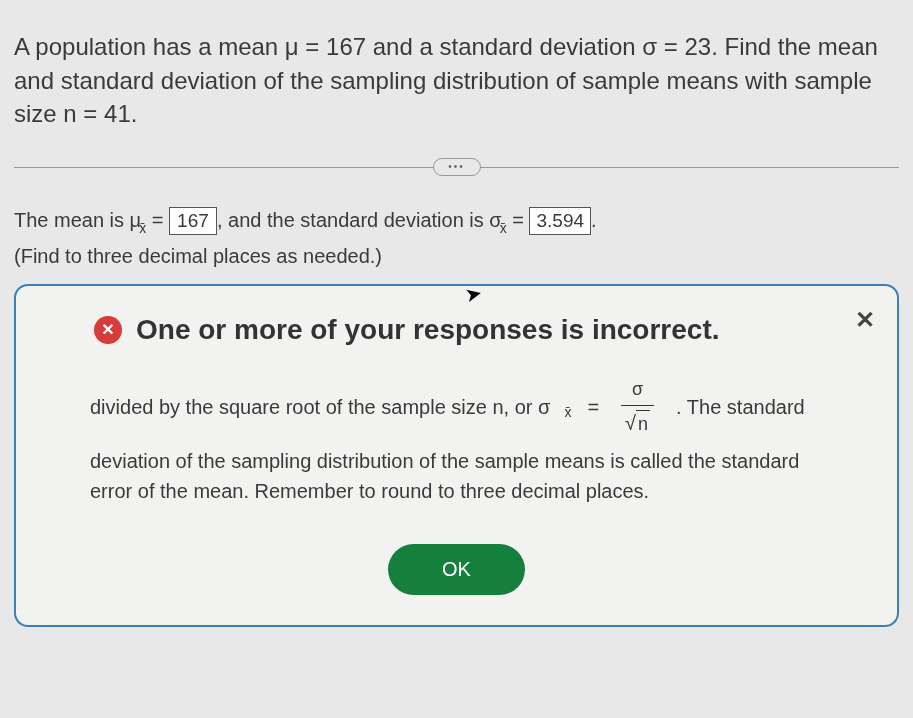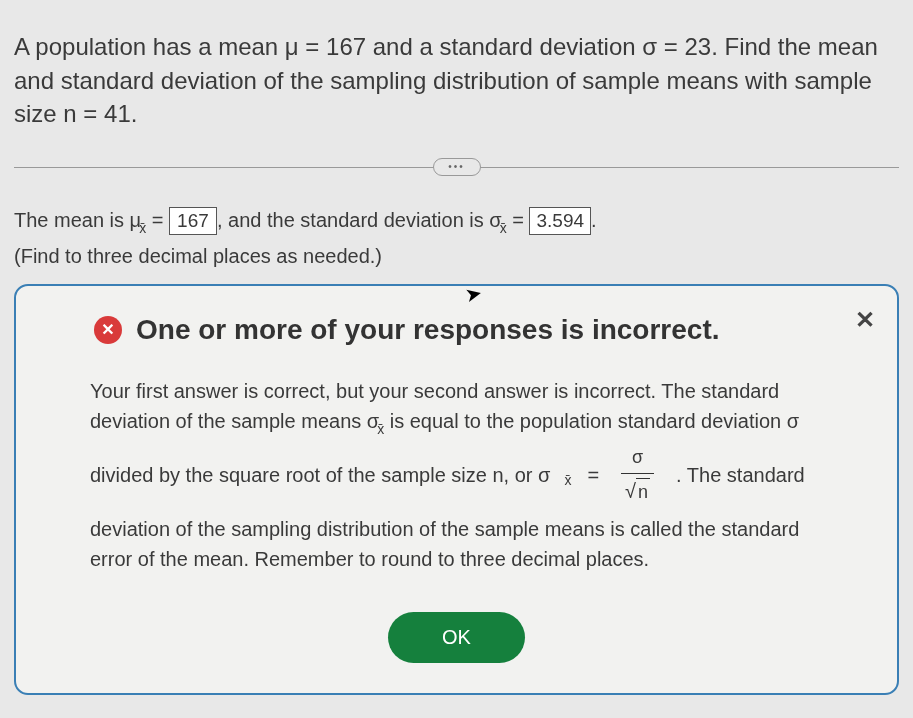--- a/index.html
+++ b/index.html
@@ -201,23 +201,20 @@
 
 <div class="round-note">(Find to three decimal places as needed.)</div>
 
 <div class="feedback-panel">
   <div class="feedback-close">✕</div>
   <div class="feedback-header">
     <div class="error-badge">✕</div>
     <div class="feedback-title">One or more of your responses is incorrect.</div>
   </div>
   <div class="feedback-body">
-    <p>
-      <span>Your first answer is correct, but your second answer is incorrect. The standard deviation of the sample means σ</span><span class="sub">x̄</span><span> is equal to the population standard deviation σ</span>
-    </p>
     <div class="formula-line">
       <span>divided by the square root of the sample size n, or σ</span>
         <span class="sub">x̄</span>
         <span> = </span>
       <span class="fraction">
         <span class="num">σ</span>
         <span class="den">
           <span class="sqrt">
               <span class="sqrt-sym">√</span>
               <span class="sqrt-arg">n</span>

